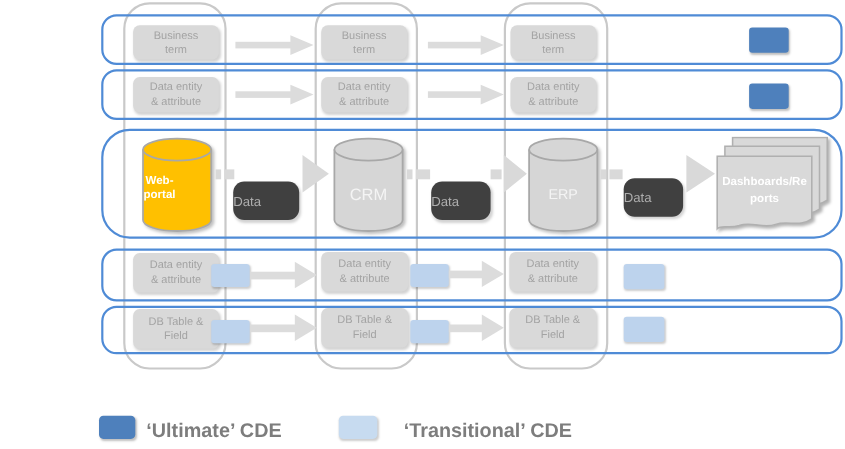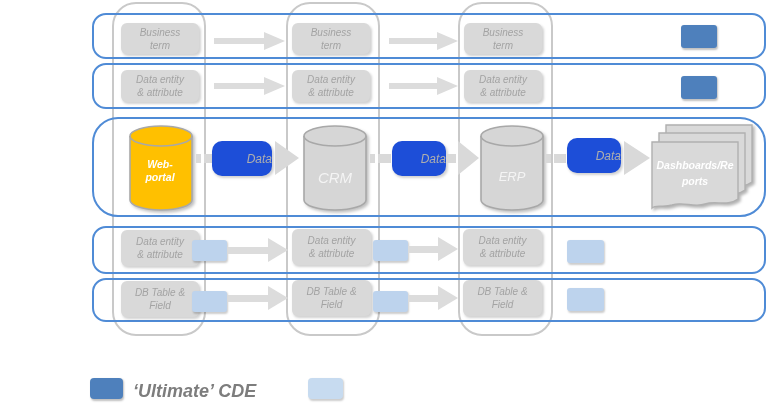--- a/index.html
+++ b/index.html
@@ -1,35 +1,35 @@
 <!DOCTYPE html>
 <html><head>
 <meta charset="utf-8">
 <style>
   * { margin:0; padding:0; box-sizing:border-box; }
   html,body { background:#ffffff; }
   body { font-family:"Liberation Sans", sans-serif; }
-  .canvas { position:relative; width:768px; height:408px; background:#ffffff; overflow:hidden;font-style:italic; }
+  .canvas { position:relative; width:768px; height:408px; background:#ffffff; overflow:hidden; }
   .abs { position:absolute; }
 
   
   .col { border:2px solid #c9c9c9; border-radius:24px; background:transparent; }
 
   
   .row { border:2px solid #4f8bd6; border-radius:14px; background:transparent; }
   .row.big { border-radius:26px; }
 
   
   .gbox { background:#d9d9d9; border-radius:6px; box-shadow:1.5px 2px 2.5px rgba(0,0,0,.18);
           display:flex; align-items:center; justify-content:center; text-align:center; }
   .gbox span { color:#a3a3a3; font-size:10px; line-height:1.3; white-space:pre-line; }
 
   
-  .dbox { background:#1d4ed8; border-radius:10px; box-shadow:1.5px 2px 2.5px rgba(0,0,0,.18);
-          display:flex; align-items:center; justify-content:flex-end; }
+  .dbox { background:#404040; border-radius:10px; box-shadow:1.5px 2px 2.5px rgba(0,0,0,.18);
+          display:flex; align-items:center; justify-content:flex-start;margin-top:24px; }
   .dbox span { color:#aeaeae; font-size:12px; }
 
   
   .cde-ultimate { background:#4e80bc; border-radius:3px; box-shadow:1px 1.5px 2px rgba(0,0,0,.25); }
   .cde-transitional { background:#bdd3ed; border-radius:3px; box-shadow:1px 1.5px 2px rgba(0,0,0,.2); }
 
   
   .shaft { background:#dcdcdc; }
   .head { width:0; height:0; border-style:solid; border-color:transparent; }
   .head.sm { border-width:9px 0 9px 21px; border-left-color:#dcdcdc; }
@@ -97,21 +97,21 @@
   <div class="gbox abs" style="left:464px;top:70px;width:78px;height:32px">
       <span>Data entity
 &amp; attribute</span>
     </div>
   <div class="cde-ultimate abs" style="left:681px;top:76px;width:36px;height:23px"></div>
 
   <svg class="cyl abs" style="left:128px;top:124px" viewBox="0 0 66 88">
     <path d="M2 12 L2 76 a31 10 0 0 0 62 0 L64 12" fill="#ffc000" stroke="#a8a8a8" stroke-width="1.6"></path>
     <ellipse cx="33" cy="12" rx="31" ry="10" fill="#ffc000" stroke="#a8a8a8" stroke-width="1.6"></ellipse>
   </svg>
-  <div class="cyl-label bold abs" style="left:127px;top:158px">Web-
+  <div class="cyl-label bold abs" style="left:112px;top:158px">Web-
 portal</div>
 
   <div class="shaft abs" style="left:196px;top:154px;width:5px;height:9px;background:#d9d9d9"></div>
   <div class="shaft abs" style="left:204px;top:154px;width:9px;height:9px;background:#d9d9d9"></div>
   <div class="dbox abs" style="left:212px;top:141px;width:60px;height:35px">
       <span>Data</span>
     </div>
   <div class="head lg abs" style="left:275px;top:141px"></div>
 
   <svg class="cyl abs" style="left:302px;top:124px" viewBox="0 0 66 88">
@@ -191,14 +191,15 @@
   <div class="head md abs" style="left:438px;top:286px"></div>
   <div class="gbox abs" style="left:463px;top:280px;width:79px;height:36px">
       <span>DB Table &amp;
 Field</span>
     </div>
   <div class="cde-transitional abs" style="left:567px;top:288px;width:37px;height:23px"></div>
 
   <div class="cde-ultimate abs" style="left:90px;top:378px;width:33px;height:21px;border-radius:4px"></div>
   <div class="legend-label abs" style="left:133px;top:381px">‘Ultimate’ CDE</div>
   <div class="cde-transitional abs" style="left:308px;top:378px;width:35px;height:21px;border-radius:4px;background:#c7dbf0"></div>
+  <div class="legend-label abs" style="left:367px;top:381px">‘Transitional’ CDE</div>
 
 </div>
 
 </body></html>

